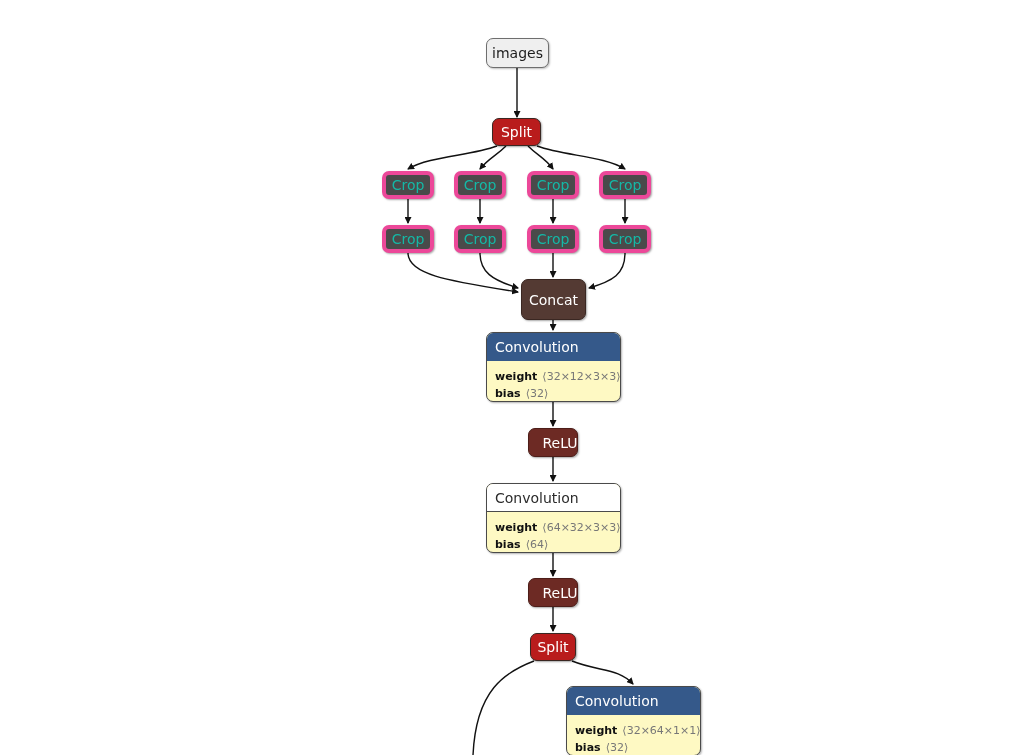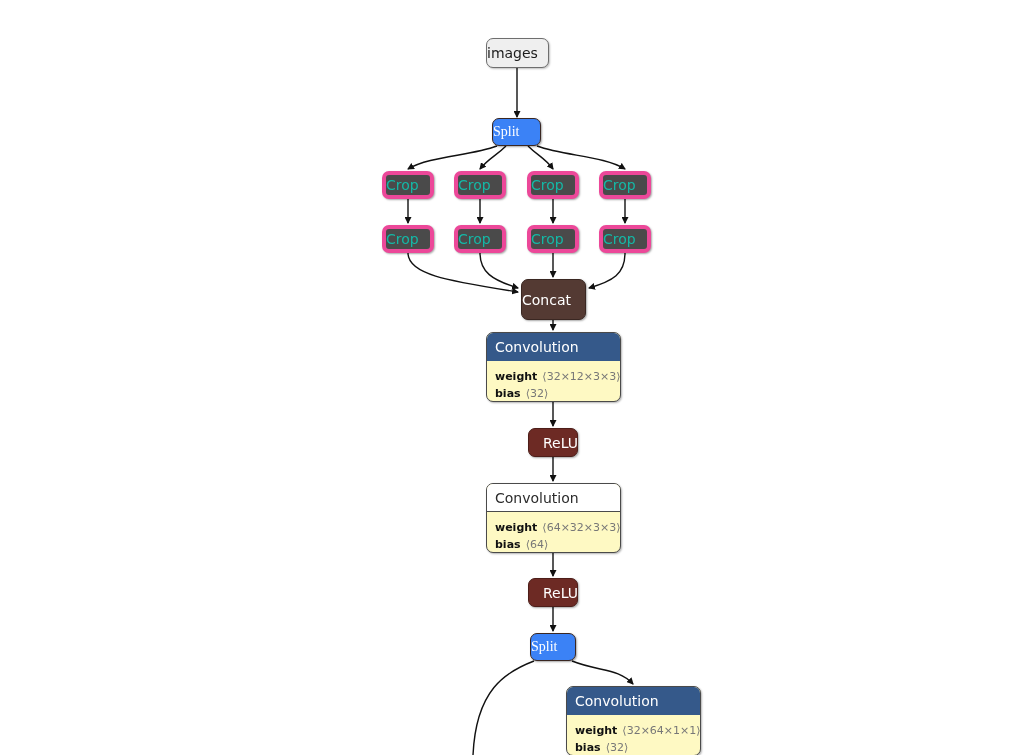--- a/index.html
+++ b/index.html
@@ -24,38 +24,37 @@
     width: 1033px;
     height: 755px;
     pointer-events: none;
   }
   .node {
     position: absolute;
     box-sizing: border-box;
     border-radius: 7px;
     display: flex;
     align-items: center;
-    justify-content: flex-start;
+    justify-content: center;
     font-size: 14px;
     line-height: 1;
     white-space: nowrap;
     box-shadow: 1px 1px 2px rgba(0,0,0,0.35);
   }
   
   .node.io {
     background: #efefef;
     border: 1px solid #6e6e6e;
     color: #1c1c1c;
     box-shadow: 1px 1px 2px rgba(0,0,0,0.25);
   }
   .node.split {
-    background: #3b82f6;
+    background: #b91c1c;
     border: 1px solid #3a2722;
     color: #ffffff;
-    font-family: Liberation Serif, serif;
   }
   .node.concat {
     background: #543a33;
     border: 1px solid #3a2722;
     color: #ffffff;
   }
   .node.crop {
     background: #4a4a4a;
     border: 4px solid #ec4899;
     color: #14b8a6;

